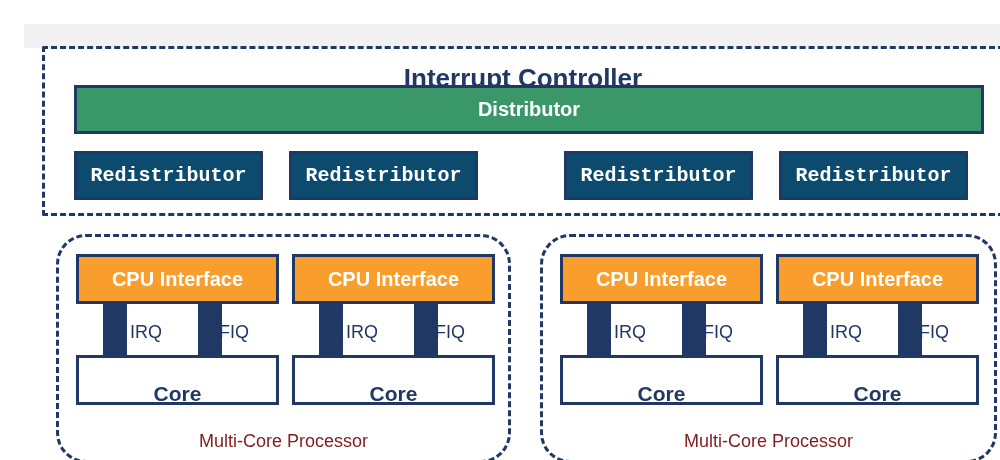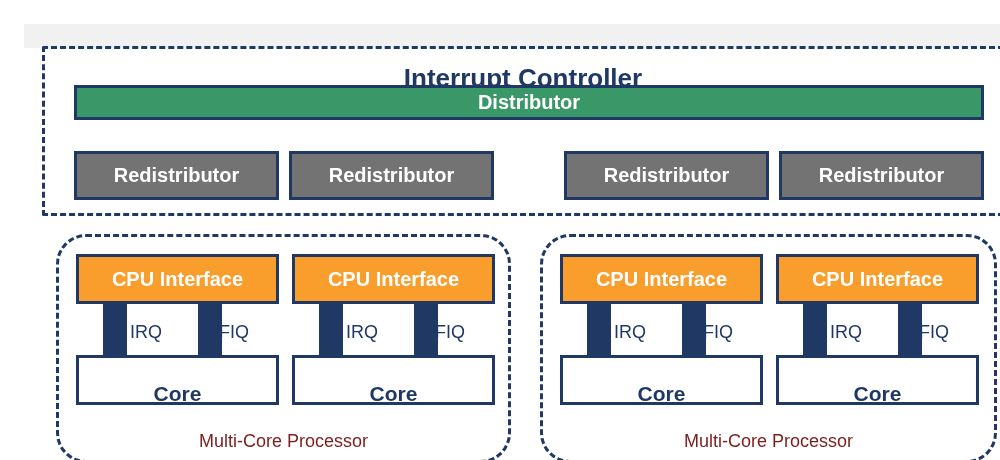--- a/index.html
+++ b/index.html
@@ -31,26 +31,27 @@
     text-align: center;
     font-size: 26px; font-weight: bold; color: #1f3864;
   }
   .fillbox {
     position: absolute;
     display: flex; align-items: center; justify-content: center;
     border: 3px solid #1f3864;
     font-weight: bold; font-size: 20px; color: #ffffff;
   }
   .distributor {
-    left: 29px; top: 36px; width: 910px; height: 35px;
+    left: 29px; top: 36px; width: 910px; height: 49px;
     background: #3a9768;
   }
   .redis {
-    top: 102px; width: 205px; height: 49px;
-    background: #737373;
+    top: 102px; width: 189px; height: 49px;
+    background: #0c4a6e;
+    font-family: Liberation Mono, monospace;
   }
   .redis.r1 { left: 29px; }
   .redis.r2 { left: 244px; }
   .redis.r3 { left: 519px; }
   .redis.r4 { left: 734px; }
   
   .proc-box {
     position: absolute; top: 210px; height: 229px;
     border: 3px dashed #1f3864;
     border-radius: 30px;

